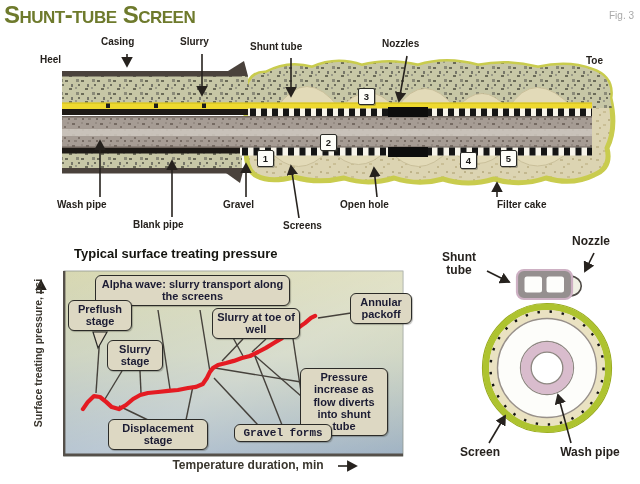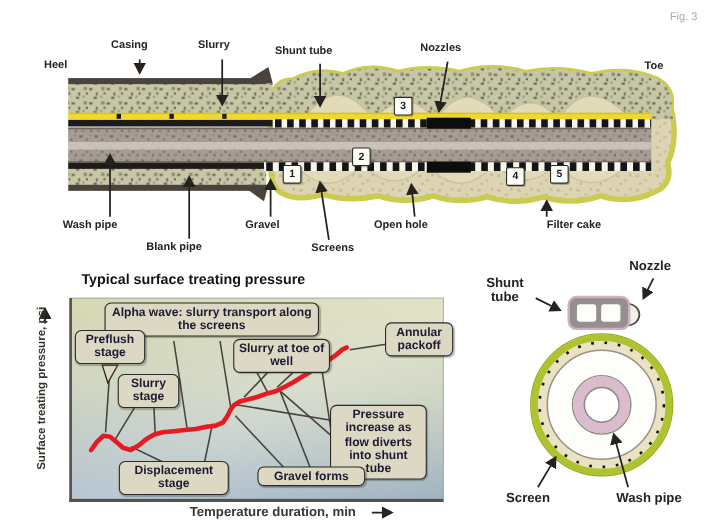--- a/index.html
+++ b/index.html
@@ -179,20 +179,21 @@
 
       <g stroke="#26221e" stroke-width="1.6">
         <line x1="487" y1="271" x2="509" y2="282" marker-end="url(#ah)"></line>
         <line x1="594" y1="253" x2="585" y2="271" marker-end="url(#ah)"></line>
         <line x1="489" y1="443" x2="505" y2="416" marker-end="url(#ah)"></line>
         <line x1="571" y1="443" x2="558" y2="395" marker-end="url(#ah)"></line>
       </g>
     </g>
   </svg>
 
+  <div class="abs page-title">Shunt-tube Screen</div>
   <div class="abs fig-num">Fig. 3</div>
 
   <div class="abs wlbl" style="left:40px;top:54px;">Heel</div>
   <div class="abs wlbl" style="left:101px;top:36px;">Casing</div>
   <div class="abs wlbl" style="left:180px;top:36px;">Slurry</div>
   <div class="abs wlbl" style="left:250px;top:41px;">Shunt tube</div>
   <div class="abs wlbl" style="left:382px;top:38px;">Nozzles</div>
   <div class="abs wlbl" style="left:586px;top:55px;">Toe</div>
   <div class="abs wlbl" style="left:57px;top:199px;">Wash pipe</div>
   <div class="abs wlbl" style="left:133px;top:219px;">Blank pipe</div>
@@ -211,20 +212,20 @@
   <div class="abs axis-lbl ylab">Surface treating pressure, psi</div>
   <div class="abs axis-lbl xlab">Temperature duration, min</div>
 
   <div class="abs callout" style="left:95px;top:275px;width:195px;">Alpha wave: slurry transport along the screens</div>
   <div class="abs callout" style="left:68px;top:300px;width:64px;">Preflush stage</div>
   <div class="abs callout" style="left:107px;top:340px;width:56px;">Slurry stage</div>
   <div class="abs callout" style="left:212px;top:308px;width:88px;">Slurry at toe of well</div>
   <div class="abs callout" style="left:350px;top:293px;width:62px;">Annular packoff</div>
   <div class="abs callout" style="left:300px;top:368px;width:88px;">Pressure increase as flow diverts into shunt tube</div>
   <div class="abs callout" style="left:108px;top:419px;width:100px;">Displacement stage</div>
-  <div class="abs callout" style="left:234px;top:424px;width:98px;">Gravel forms</div>
+  <div class="abs callout" style="left:234px;top:424px;width:98px;font-family:Liberation Mono, monospace;">Gravel forms</div>
 
   <div class="abs clbl" style="left:432px;top:251px;width:54px;">Shunt tube</div>
   <div class="abs clbl" style="left:572px;top:235px;">Nozzle</div>
   <div class="abs clbl" style="left:460px;top:446px;">Screen</div>
   <div class="abs clbl" style="left:550px;top:446px;width:80px;">Wash pipe</div>
 
 </div>
 
 </body></html>

